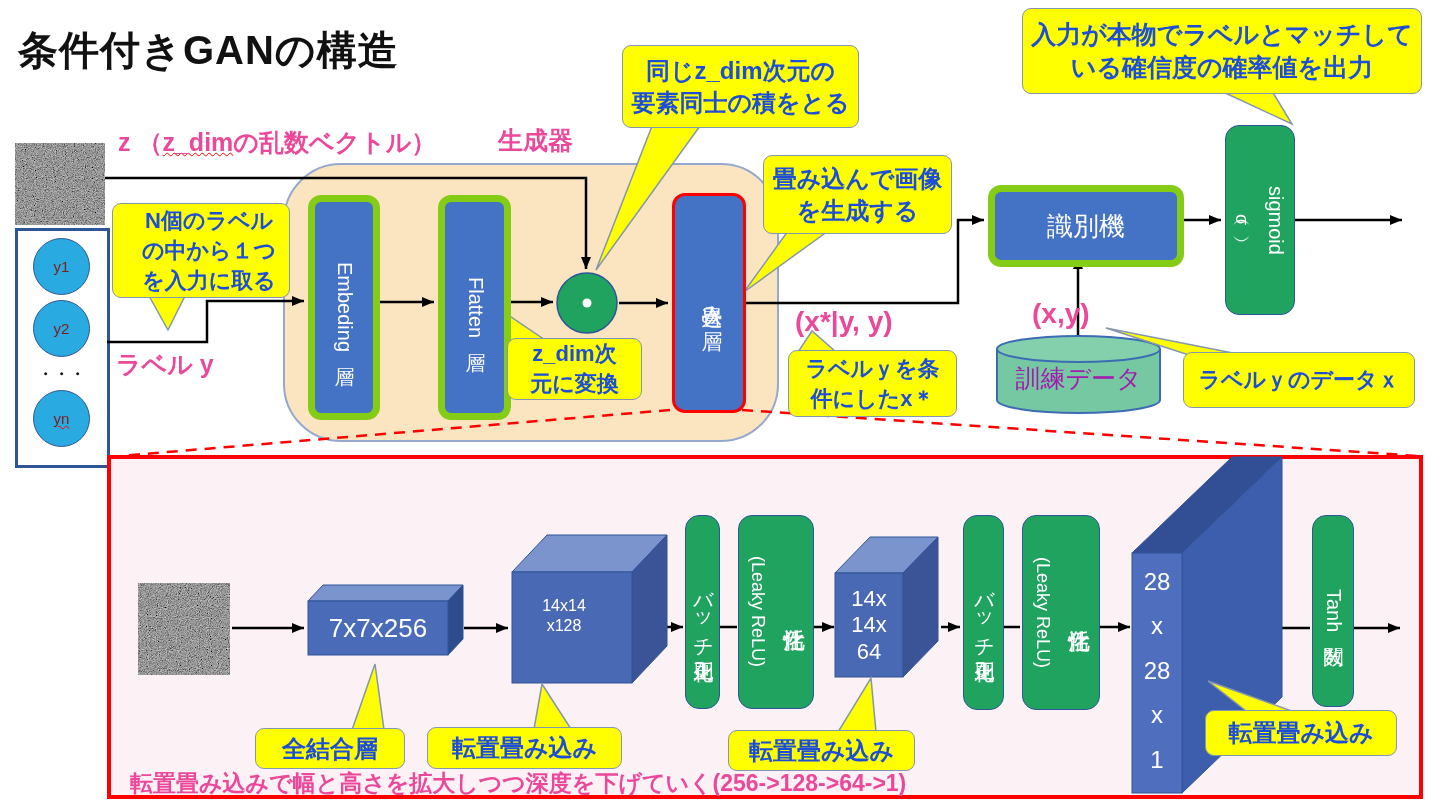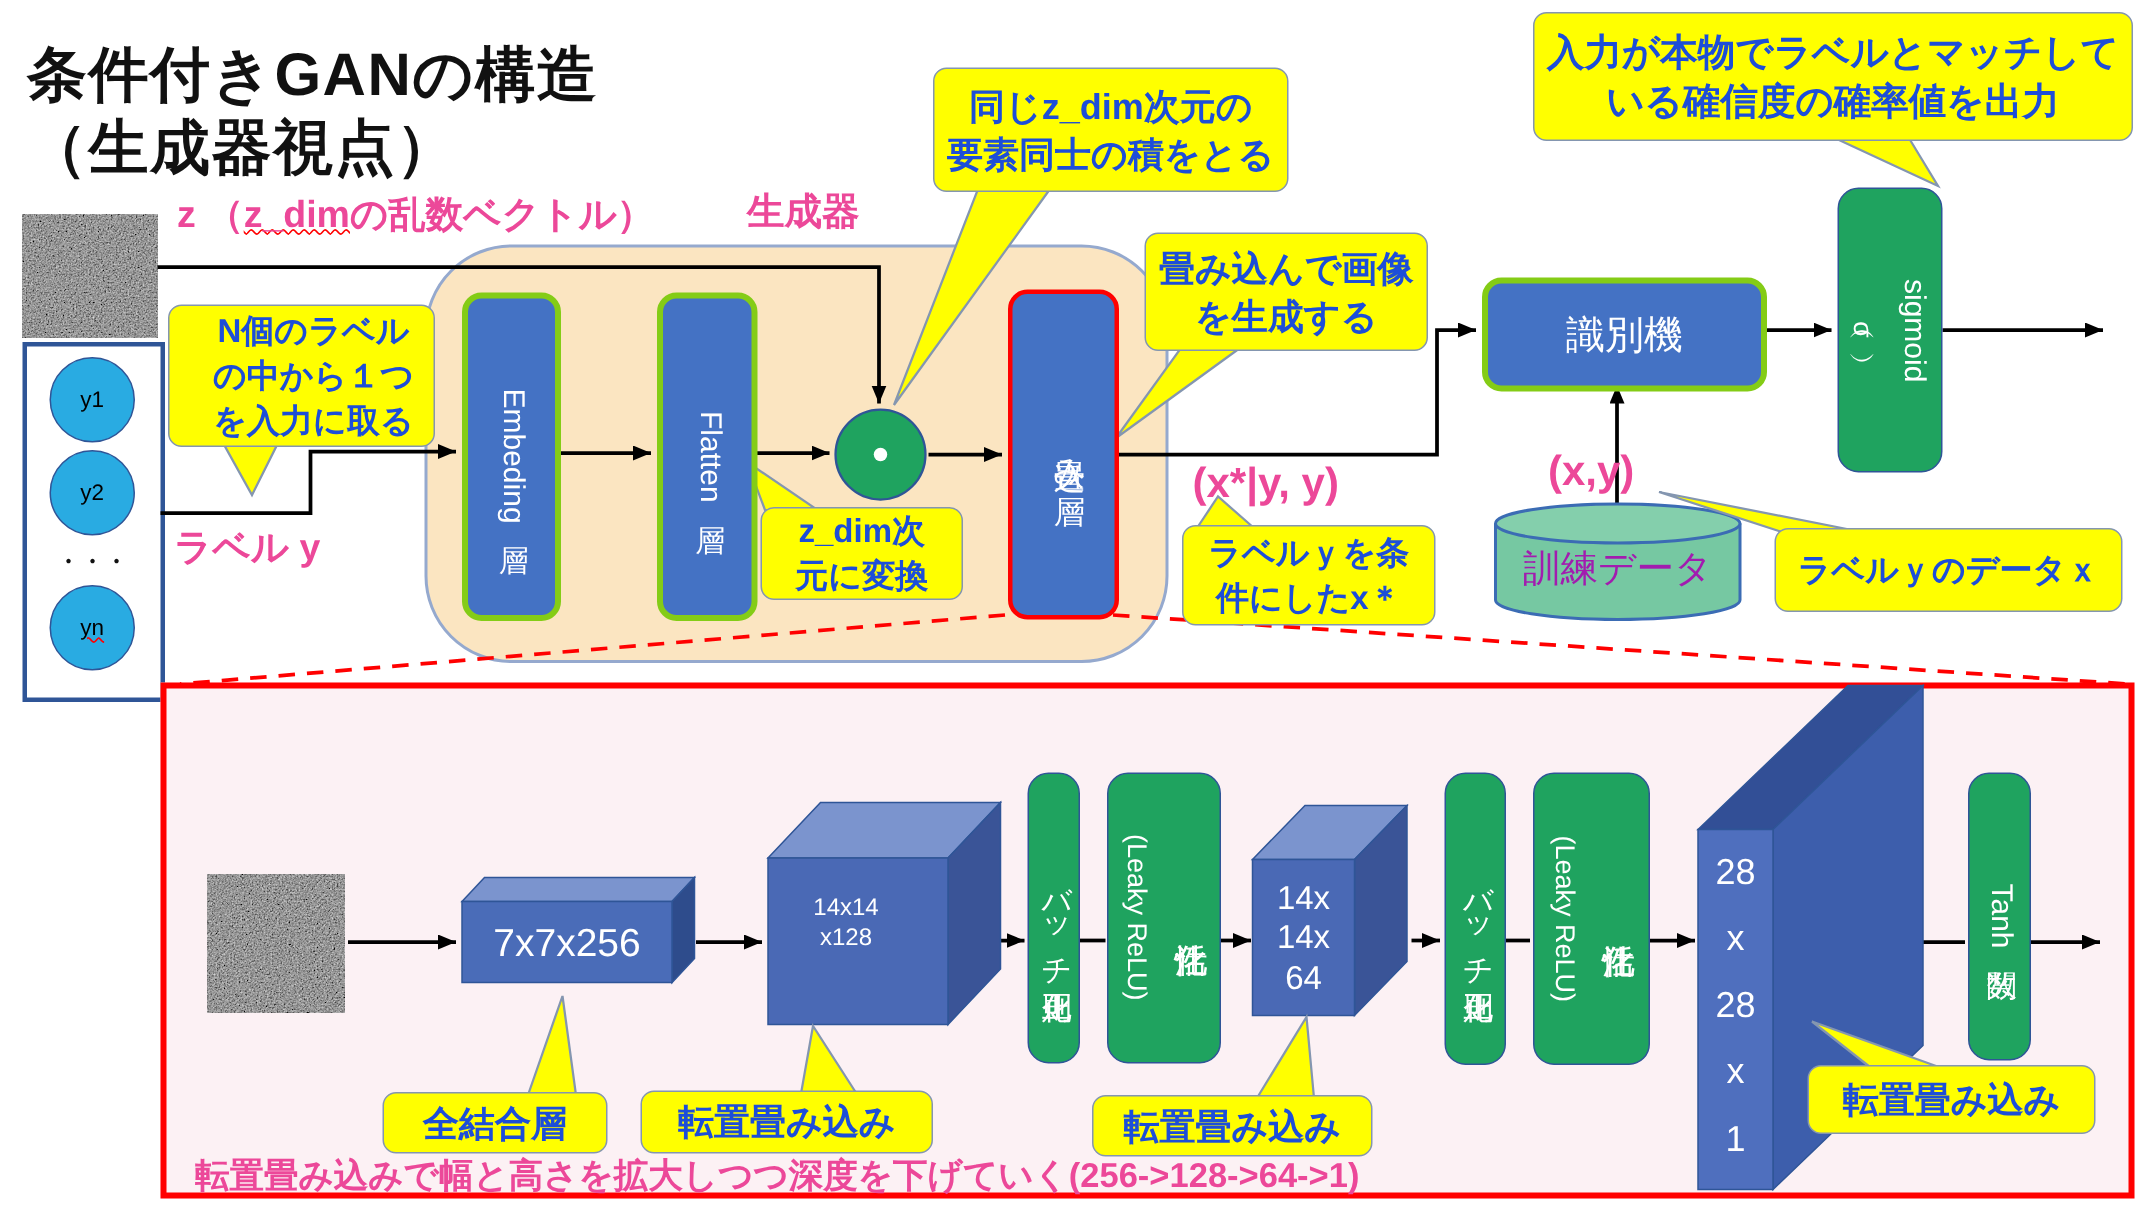--- a/index.html
+++ b/index.html
@@ -1,32 +1,32 @@
 <!DOCTYPE html>
 <html><head>
 <meta charset="utf-8">
 <style>
   html,body{margin:0;padding:0;background:#fff;}
   #stage{position:relative;width:1429px;height:806px;overflow:hidden;
          font-family:"Liberation Sans","DejaVu Sans",sans-serif;background:#fff;}
   .abs{position:absolute;}
   .ttl{font-weight:bold;color:#111;font-size:40px;line-height:1.22;letter-spacing:1px;}
   .blk-label{font-weight:bold;color:#ec4899;}
-  .bluebox{background:#4472C4;border:4px solid #84cc16;border-radius:13px;color:#fff;}
+  .bluebox{background:#4472C4;border:7px solid #84cc16;border-radius:13px;color:#fff;}
   .greenbox{background:#1FA35F;border:1px solid #2F5597;border-radius:14px;color:#fff;}
   .vtext{writing-mode:vertical-rl;text-orientation:mixed;}
   .vcenter{text-align:center;}
   .callout{background:#FFFF00;border:1.5px solid #8496B0;border-radius:9px;
            color:#1d4ed8;font-weight:bold;text-align:center;white-space:pre-line;
            display:flex;align-items:center;justify-content:center;}
   .genbox{background:#FBE5C1;border:2px solid #95A9CE;border-radius:58px;}
   .redbox{background:#FCF1F4;border:4px solid #FF0000;}
   .labelcol{background:#fff;border:3px solid #2F5597;}
   .ycirc{background:#29ABE2;border:1.5px solid #2F5597;border-radius:50%;
-         color:#000000;display:flex;align-items:center;justify-content:center;font-size:15px;}
+         color:#7f1d1d;display:flex;align-items:center;justify-content:center;font-size:15px;}
   .wsq{text-decoration-line:underline;text-decoration-style:wavy;
        text-decoration-color:#FF0000;text-decoration-thickness:1px;}
   .col{display:block;height:100%;text-align:center;}
   .facetext{color:#fff;text-align:center;white-space:pre-line;}
   svg{position:absolute;left:0;top:0;pointer-events:none;}
 </style>
 </head>
 <body>
 
 <div id="stage">
@@ -123,21 +123,20 @@
       <polygon points="1192,356 1248,356 1106,328"></polygon>
       <polygon points="352,730 384,730 375,664"></polygon>
       <polygon points="534,729 571,729 542,684"></polygon>
       <polygon points="838,732 876,732 871,678"></polygon>
       <polygon points="1250,714 1300,714 1208,681"></polygon>
     </g>
   </svg>
 
   <div class="abs ttl" style="left:18px;top:6px;z-index:10;margin-top:20px;">
     <span style="display:block;">条件付きGANの構造</span>
-    <span style="display:block;">（生成器視点）</span>
   </div>
 
   <div class="abs blk-label" style="left:118px;top:126px;font-size:25px;z-index:10;">
     <span>z （</span><span class="wsq">z_dim</span><span>の乱数ベクトル）</span>
   </div>
 
   <div class="abs blk-label" style="left:498px;top:124px;font-size:25px;z-index:10;">生成器</div>
 
   <div class="abs ycirc" style="left:33px;top:238px;width:55px;height:55px;z-index:10;">y1</div>
   <div class="abs ycirc" style="left:33px;top:300px;width:55px;height:55px;z-index:10;">y2</div>

